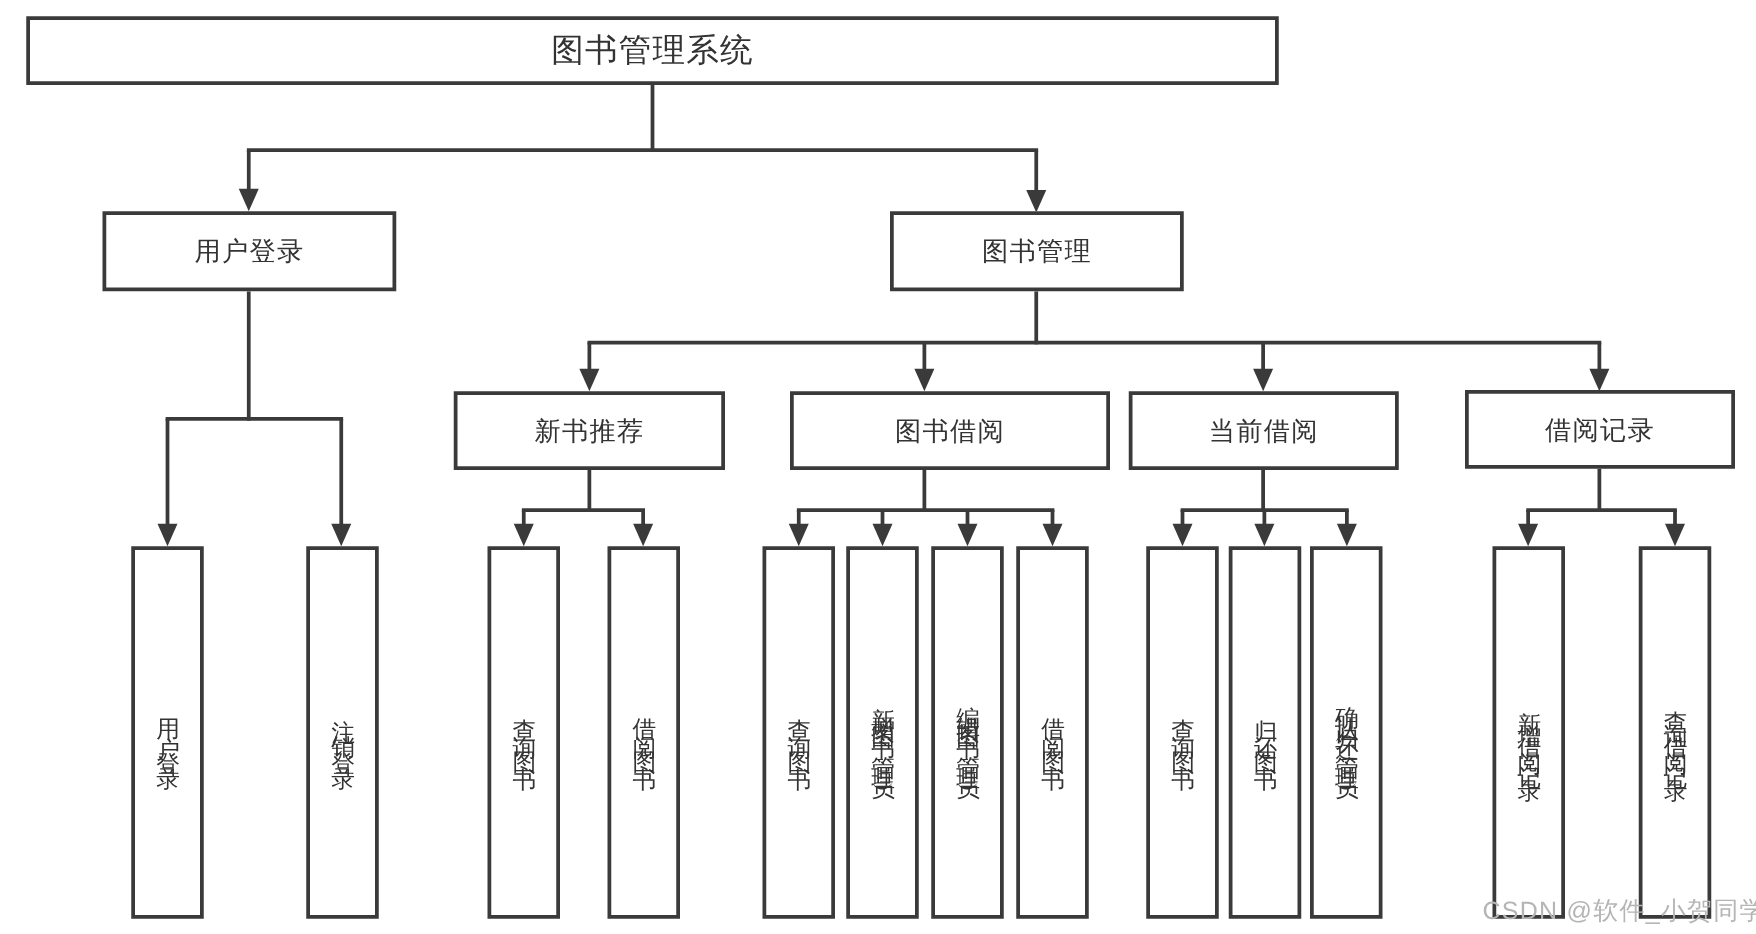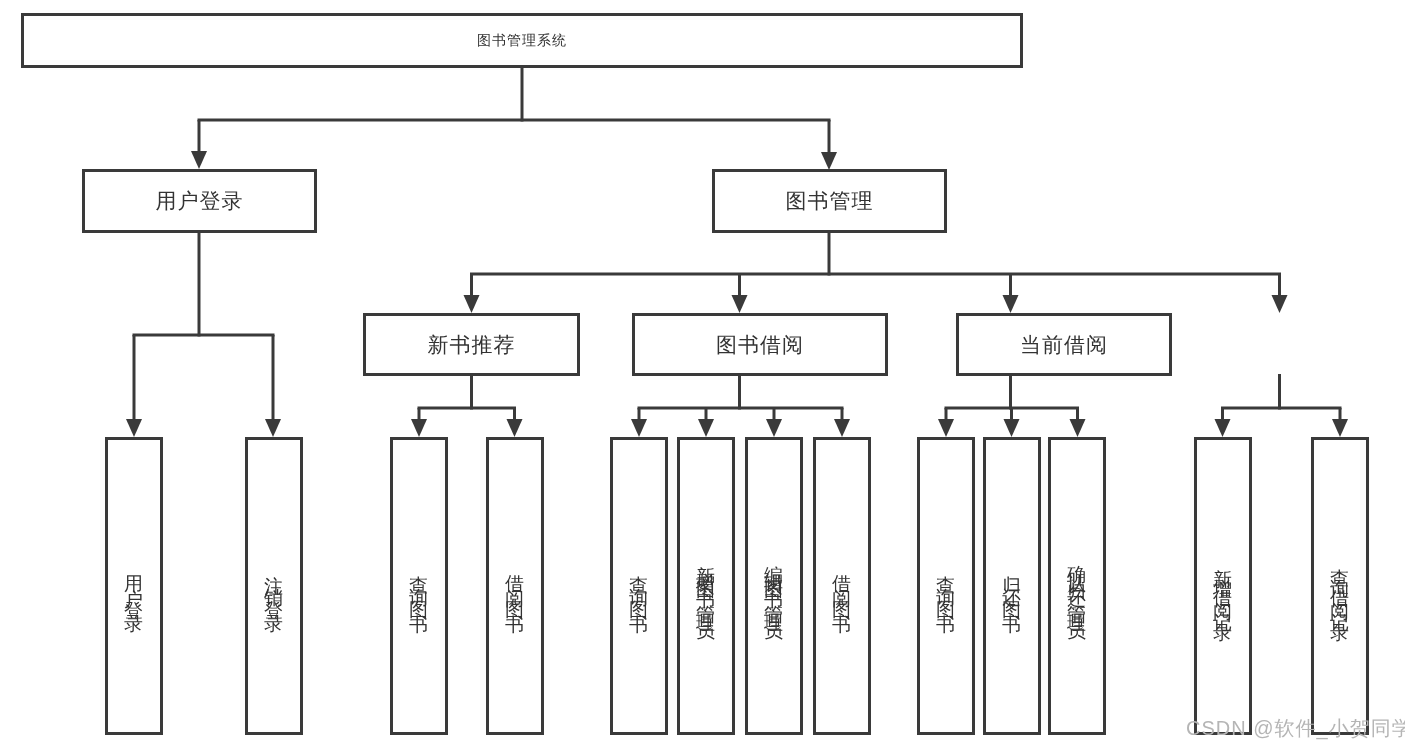--- a/index.html
+++ b/index.html
@@ -23,21 +23,21 @@
     box-sizing: border-box;
     border: 3px solid #3a3a3a;
     background: #ffffff;
     display: flex;
     align-items: center;
     justify-content: center;
     color: #333333;
     z-index: 2;
   }
   .hbox { font-size: 21px; letter-spacing: 1px; }
-  .root-box { font-size: 14px; }
+  .root-box { font-size: 26px; }
   .vbox { font-size: 19px; }
   .vbox .vtext {
     writing-mode: vertical-lr;
     text-orientation: mixed;
     letter-spacing: 13px;
     line-height: 1;
   }
   .vbox.mid .vtext { letter-spacing: 11px; }
   .vbox.long .vtext { letter-spacing: 8px; }
   .watermark {
@@ -118,21 +118,22 @@
     <polygon points="1332,419 1348,419 1340,437"></polygon>
   </svg>
 
   <div class="box hbox root-box" style="left:21px; top:13px; width:1002px; height:55px;">图书管理系统</div>
 
   <div class="box hbox" style="left:82px; top:169px; width:235px; height:64px;">用户登录</div>
   <div class="box hbox" style="left:712px; top:169px; width:235px; height:64px;">图书管理</div>
 
   <div class="box hbox" style="left:363px; top:313px; width:217px; height:63px;">新书推荐</div>
   <div class="box hbox" style="left:632px; top:313px; width:256px; height:63px;">图书借阅</div>
-  <div class="box hbox" style="left:956px; top:313px; width:216px; height:63px;">当前借阅</div>
+  <div class="box hbox" style="left:903px; top:313px; width:216px; height:63px;">当前借阅</div>
+  <div class="box hbox" style="left:1172px; top:312px; width:216px; height:63px;">借阅记录</div>
 
   <div class="box vbox" style="left:105px; top:437px; width:58px; height:298px;">
     <span class="vtext">用户登录</span>
   </div>
   <div class="box vbox" style="left:245px; top:437px; width:58px; height:298px;">
     <span class="vtext">注销登录</span>
   </div>
 
   <div class="box vbox" style="left:390px; top:437px; width:58px; height:298px;">
     <span class="vtext">查询图书</span>

